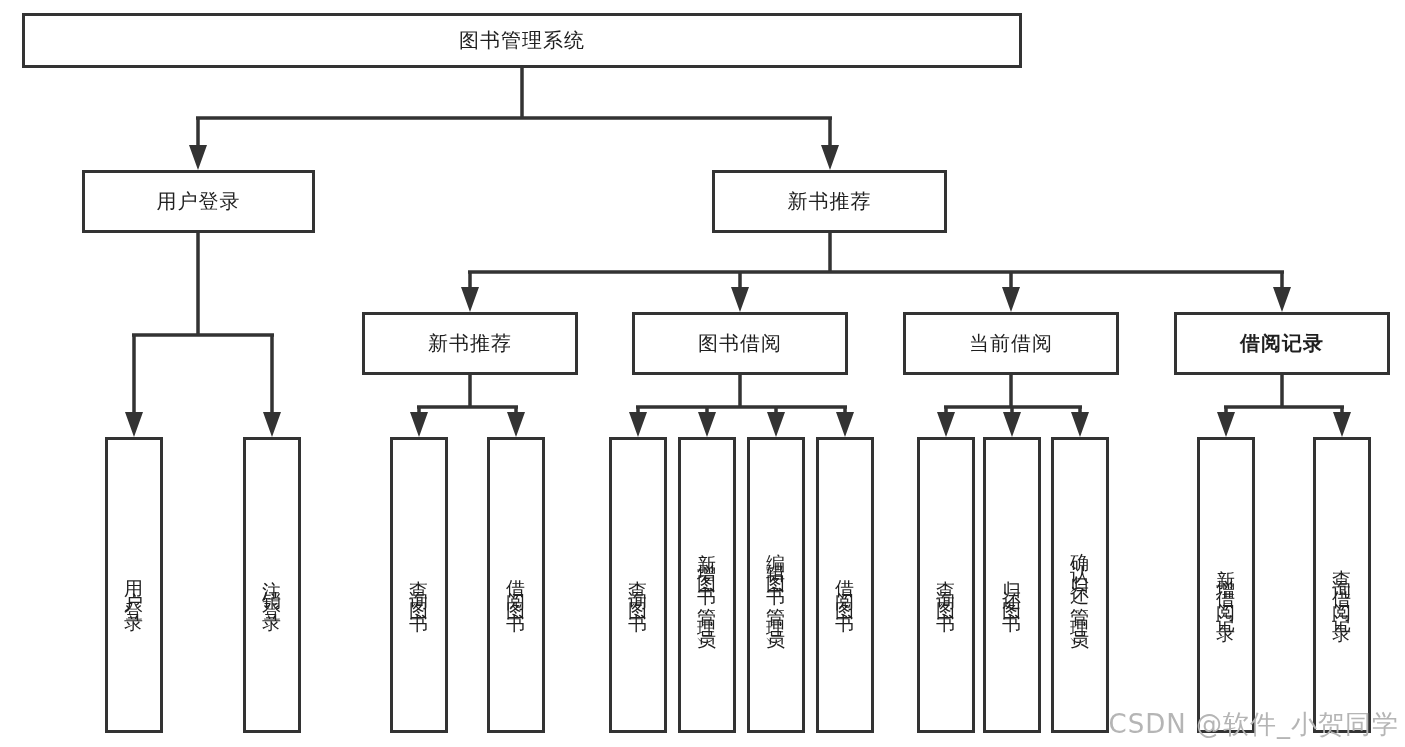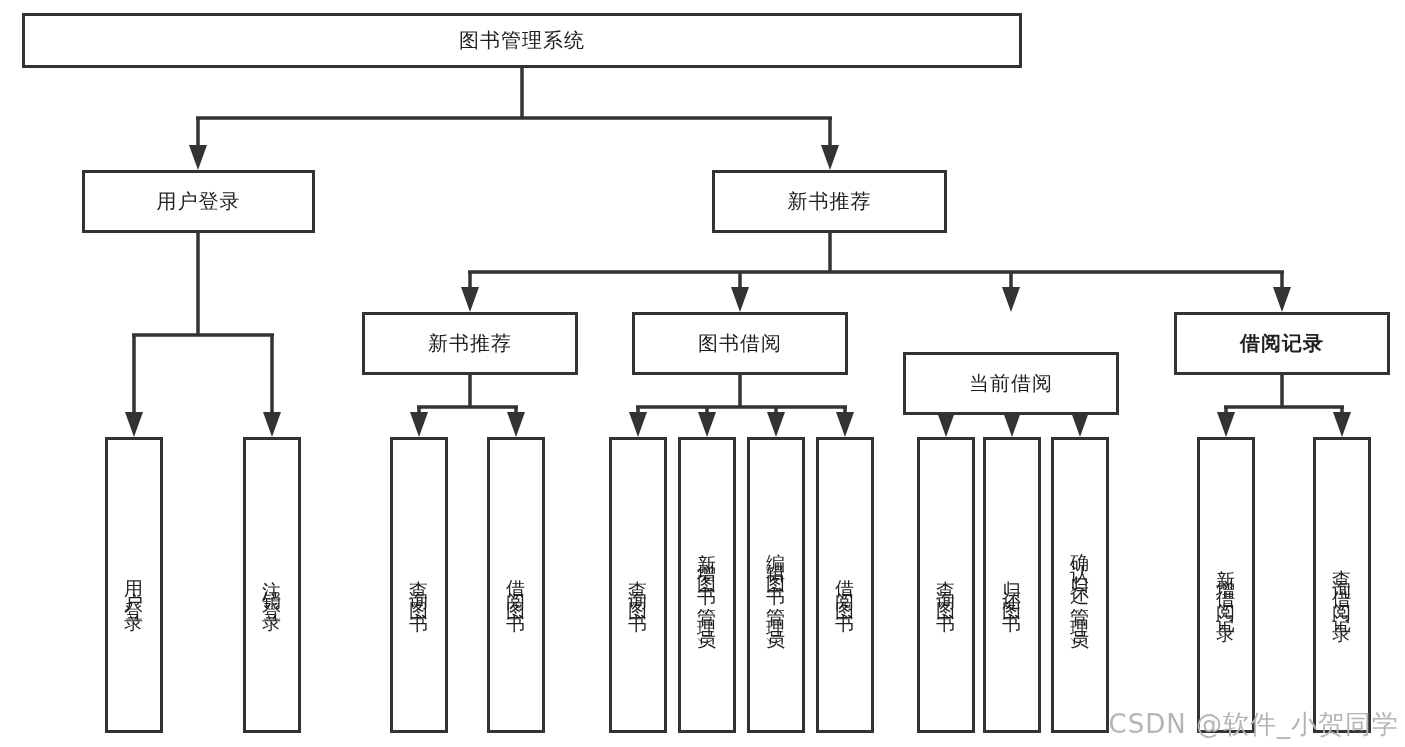--- a/index.html
+++ b/index.html
@@ -59,21 +59,21 @@
       M1217 412 L1235 412 L1226 437 Z  M1333 412 L1351 412 L1342 437 Z"></path>
   </svg>
 
   <div class="node" style="left:22px;top:13px;width:1000px;height:55px;">图书管理系统</div>
 
   <div class="node l2" style="left:82px;width:233px;">用户登录</div>
   <div class="node l2" style="left:712px;width:235px;">新书推荐</div>
 
   <div class="node l3" style="left:632px;">图书借阅</div>
   <div class="node l3" style="left:362px;">新书推荐</div>
-  <div class="node l3" style="left:903px;margin-top:40px;">当前借阅</div>
+  <div class="node l3" style="left:903px;">当前借阅</div>
   <div class="node l3" style="left:1174px;font-weight:bold;">借阅记录</div>
 
   <div class="node vert l4" style="left:105px;">用户登录</div>
   <div class="node vert l4" style="left:243px;">注销登录</div>
 
   <div class="node vert l4" style="left:390px;">查询图书</div>
   <div class="node vert l4" style="left:487px;">借阅图书</div>
 
   <div class="node vert l4" style="left:609px;">查询图书</div>
   <div class="node vert l4" style="left:678px;">新增图书（管理员）</div>

